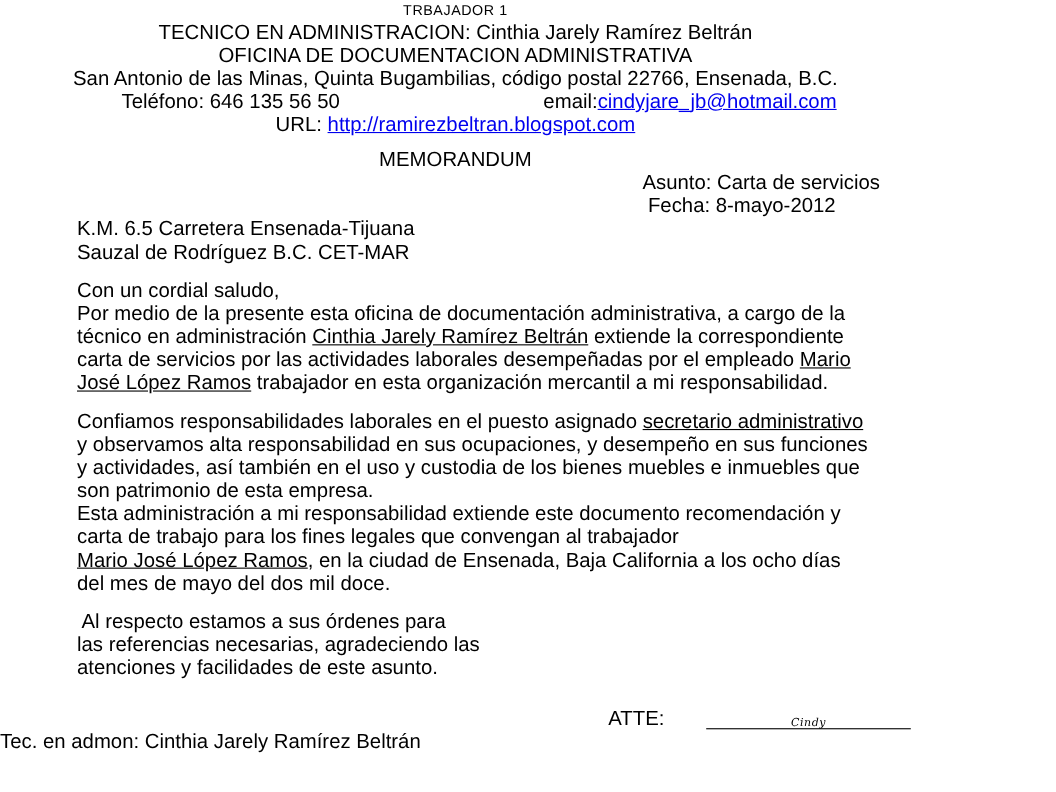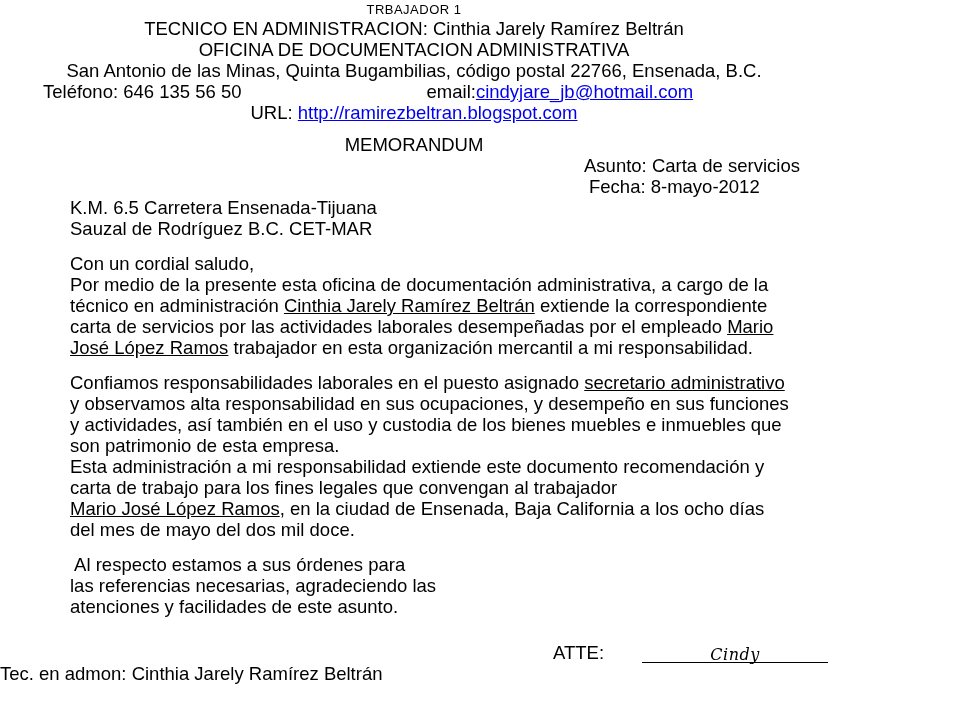--- a/index.html
+++ b/index.html
@@ -8,41 +8,41 @@
     width: 960px; height: 720px;
     background: #ffffff;
     color: #000000;
     font-family: "Liberation Sans", "DejaVu Sans", sans-serif;
     font-size: 18.5px;
     overflow: hidden;
   }
   .page { padding-top: 2px; width: 828px; height: 718px; }
   .c { text-align: center; line-height: 21px; white-space: pre; }
   .small { font-size: 13px; letter-spacing: 0.5px; line-height: 16px; }
-  .contact { display: flex; line-height: 21px; margin-left: 43px; }
+  .contact { display: flex; justify-content: center; line-height: 21px; margin-left: 43px; }
   .contact .spacer { width: 185px; }
   .link { color: #0000EE; text-decoration: underline; cursor: pointer; }
   .u { text-decoration: underline; }
   .gap-url { height: 11px; }
   .blankline { height: 14px; line-height: 14px; font-size: 9px; overflow: hidden; }
   .meta { line-height: 21px; white-space: pre; }
   .asunto { padding-left: 584px; }
   .fecha { padding-left: 589px; }
   .left { margin-left: 70px; line-height: 21px; white-space: pre; }
   .bline { line-height: 21px; white-space: pre; }
   .gap-sig { height: 25px; }
   .sig1 { padding-left: 505px; line-height: 21px; white-space: pre; }
   .sig2 { padding-left: 553px; line-height: 21px; display: flex; align-items: center; }
   .sigline {
     display: inline-block; width: 229px; margin-left: 38px;
     border-bottom: 1.5px solid #000; text-align: center; height: 20px;
   }
   .cursive {
     font-family: "DejaVu Serif", serif; font-style: italic;
-    font-size: 16px; line-height: 18px; letter-spacing: 0.5px;
+    font-size: 10px; line-height: 18px; letter-spacing: 0.5px;
   }
   .sig3 { line-height: 21px; white-space: pre; }
 </style>
 </head>
 <body>
 
 <div class="page">
 
   <div class="c small">TRBAJADOR 1</div>
   <div class="c">TECNICO EN ADMINISTRACION: Cinthia Jarely Ramírez Beltrán</div>

